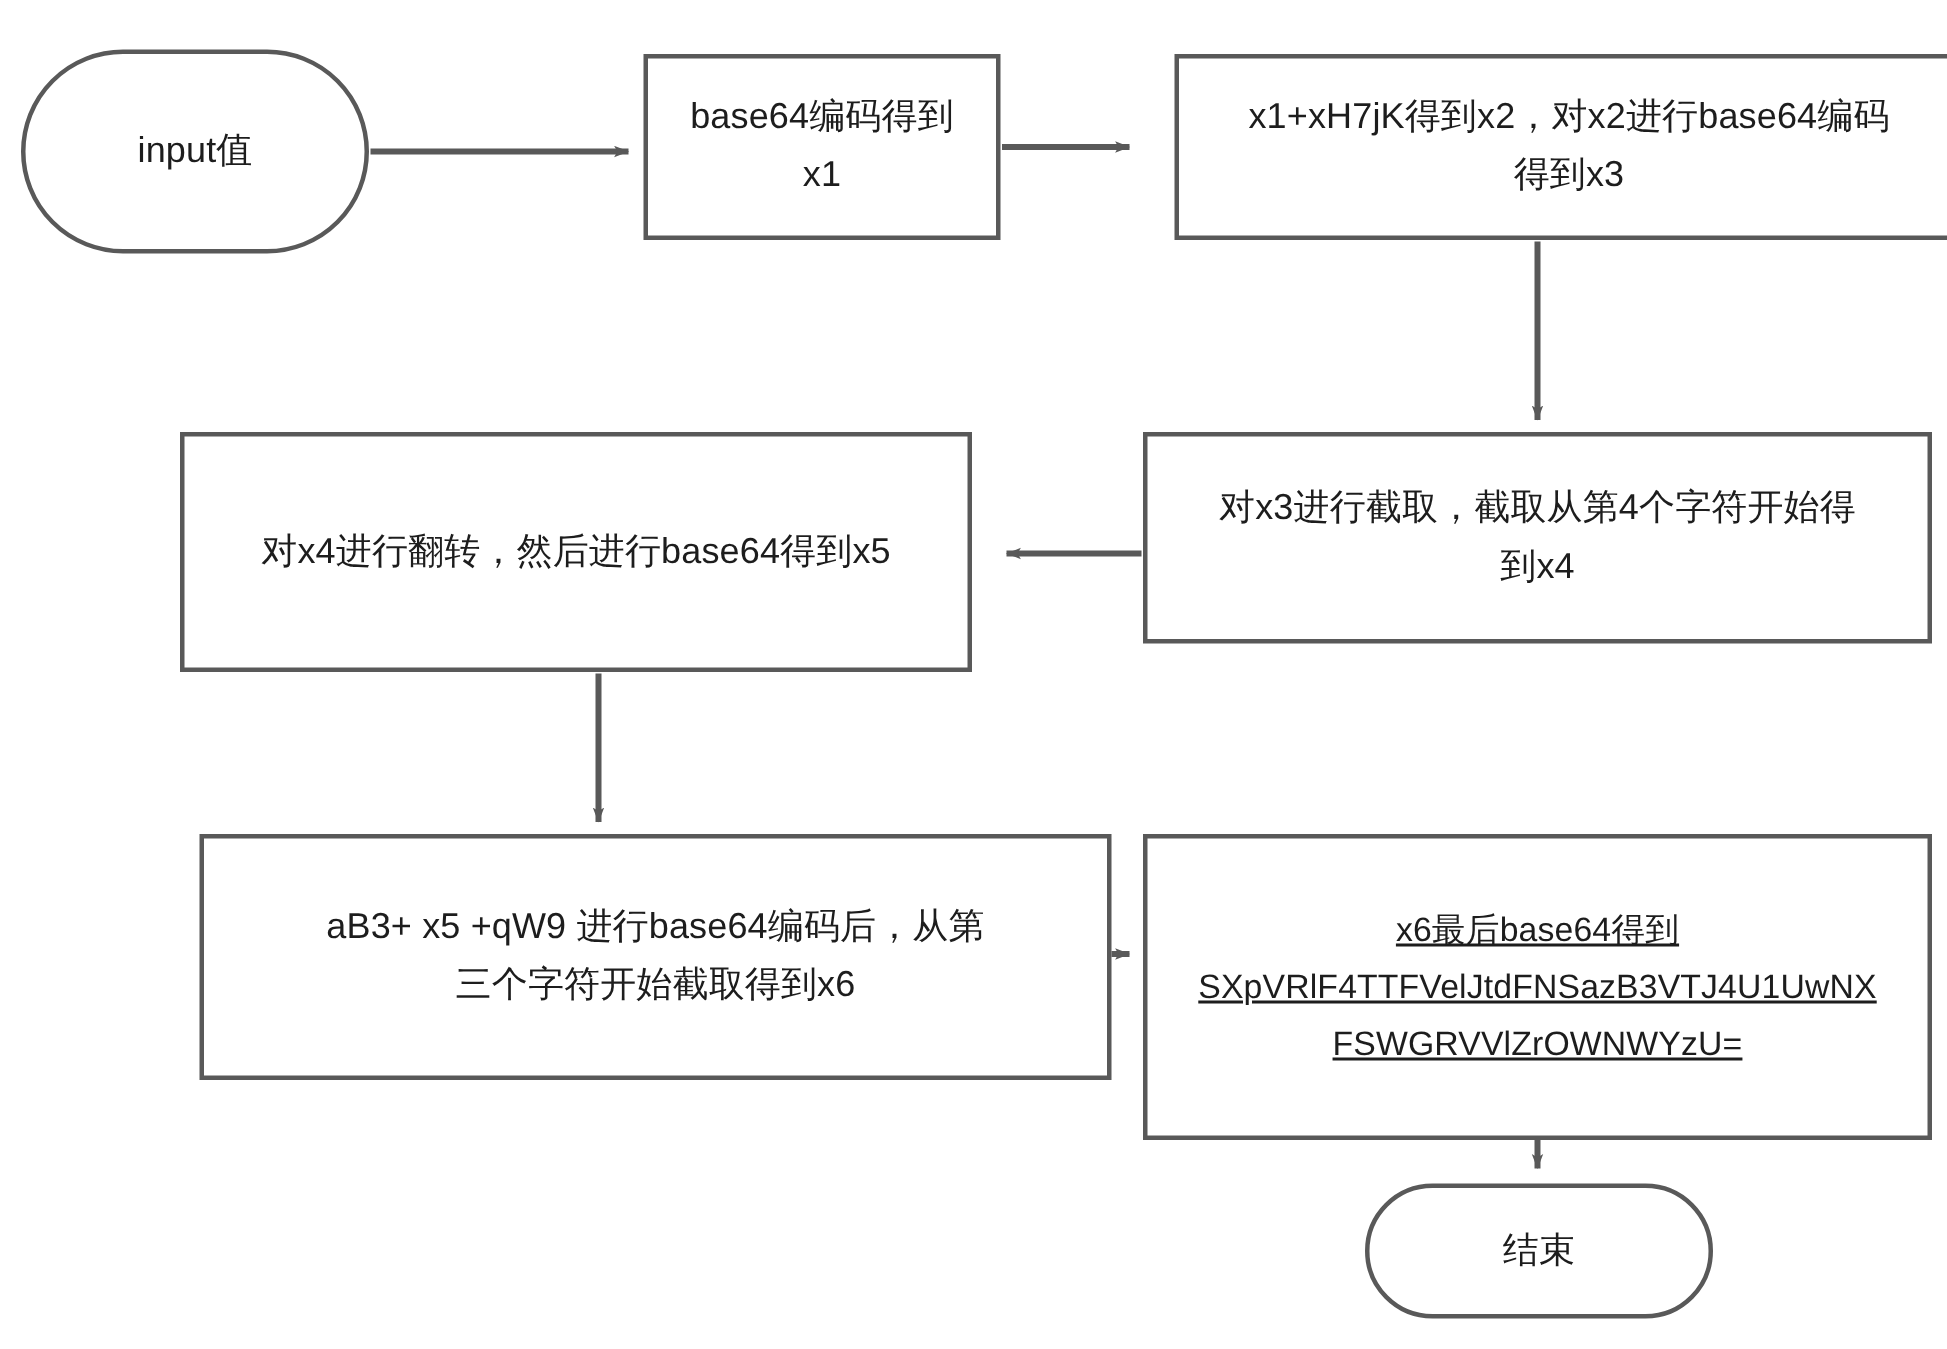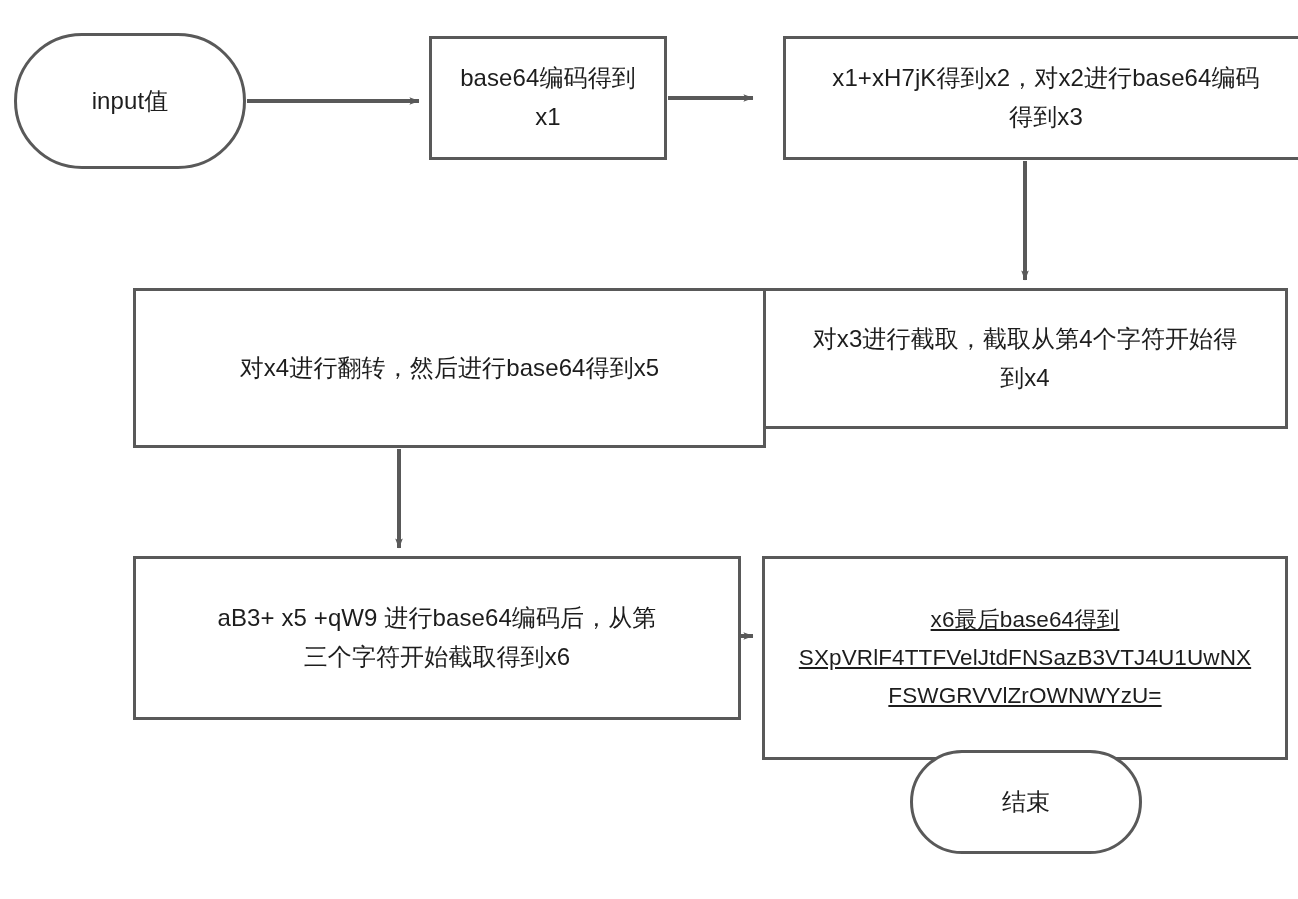--- a/index.html
+++ b/index.html
@@ -62,24 +62,24 @@
     line-height: 1.68;
     padding: 0 6px;
     word-break: break-all;
   }
 
   
   #node-input      { left: 14px;  top: 33px;  width: 232px; height: 136px; }
   #node-x1         { left: 429px; top: 36px;  width: 238px; height: 124px; }
   #node-x3         { left: 762px; top: 36px;  width: 526px; height: 124px; margin-left: 21px; }
   #node-x4         { left: 762px; top: 288px; width: 526px; height: 141px; }
-  #node-x5         { left: 133px; top: 288px; width: 633px; height: 160px; }
+  #node-x5         { left: 120px; top: 288px; width: 528px; height: 160px; }
   #node-x6         { left: 133px; top: 556px; width: 608px; height: 164px; }
   #node-result     { left: 762px; top: 556px; width: 526px; height: 204px; text-decoration: underline; }
-  #node-end        { left: 910px; top: 750px; width: 232px; height: 104px; align-items: center; }
+  #node-end        { left: 910px; top: 789px; width: 232px; height: 90px; align-items: center; }
 </style>
 </head>
 <body>
 
 <div id="canvas">
 
   <svg id="edges" viewBox="0 0 1298 899" width="1298" height="899" xmlns="http://www.w3.org/2000/svg">
     <defs>
       <marker id="arrow-r" markerWidth="11" markerHeight="11" refX="9.6" refY="4" orient="auto" markerUnits="userSpaceOnUse">
         <path d="M0,0.2 L10,4 L0,7.8 L2.2,4 Z" fill="#595959"></path>

